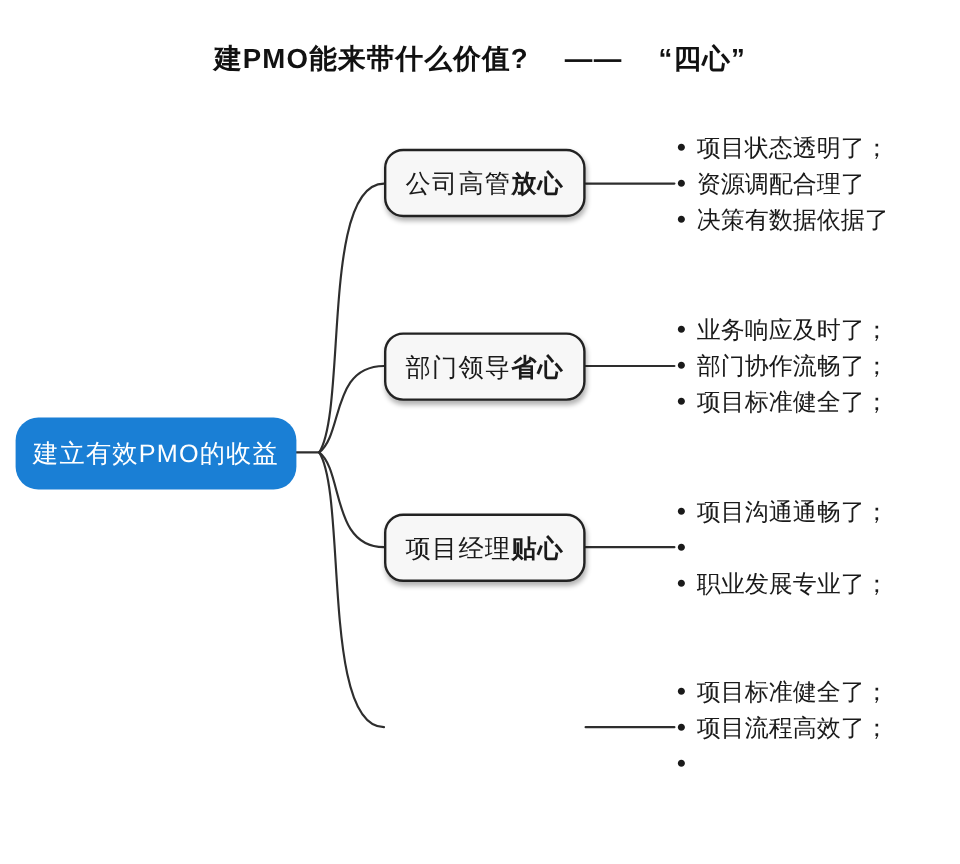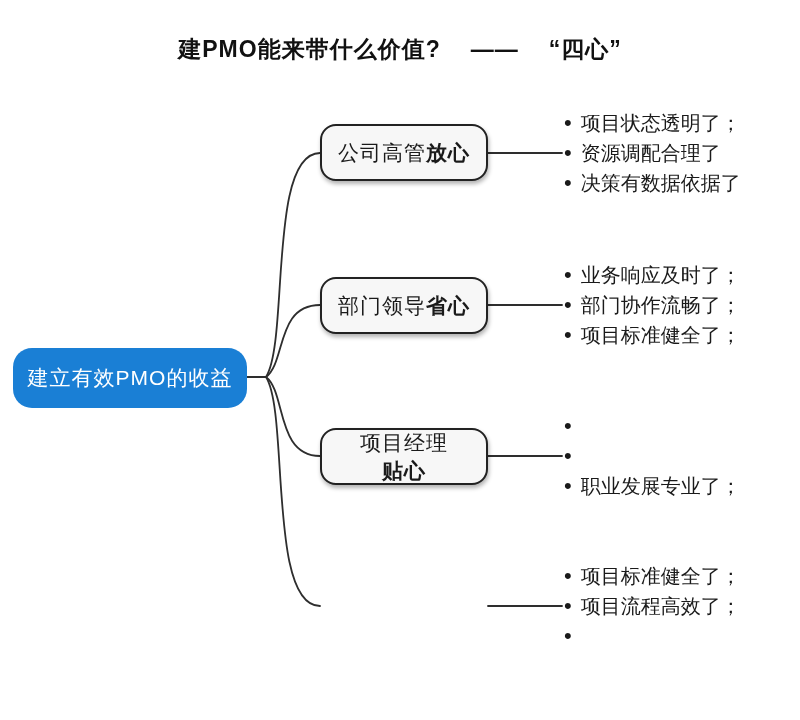--- a/index.html
+++ b/index.html
@@ -36,21 +36,21 @@
   .bullets{
     position:absolute;left:564px;width:232px;
     display:flex;flex-direction:column;
   }
   .bullets .row{
     height:30px;display:flex;align-items:center;gap:9px;
     font-size:20px;color:var(--text);white-space:nowrap;
   }
   .bullets .dot{font-size:22px;line-height:30px;color:var(--text);}
   
-  .n1{top:124px;} .n2{top:277px;} .n3{top:428px;flex-direction:column;} .n4{top:578px;}
+  .n1{top:124px;} .n2{top:277px;} .n3{top:428px;} .n4{top:578px;}
   .g1{top:108px;} .g2{top:260px;} .g3{top:411px;} .g4{top:561px;}
 </style>
 </head>
 <body>
 
 <div class="stage">
 
   <svg class="links" viewBox="0 0 800 720">
     <path d="M247 377 H266"></path>
     <path d="M266 377 C 289 341, 268 153, 320 153"></path>
@@ -109,20 +109,21 @@
       </div>
   </div>
 
   <div class="branch-node n3">
     <span>项目经理</span>
       <span class="b">贴心</span>
   </div>
   <div class="bullets g3">
     <div class="row">
         <span class="dot">•</span>
+        <span>项目沟通通畅了；</span>
       </div>
     <div class="row">
         <span class="dot">•</span>
       </div>
     <div class="row">
         <span class="dot">•</span>
         <span>职业发展专业了；</span>
       </div>
   </div>
 

